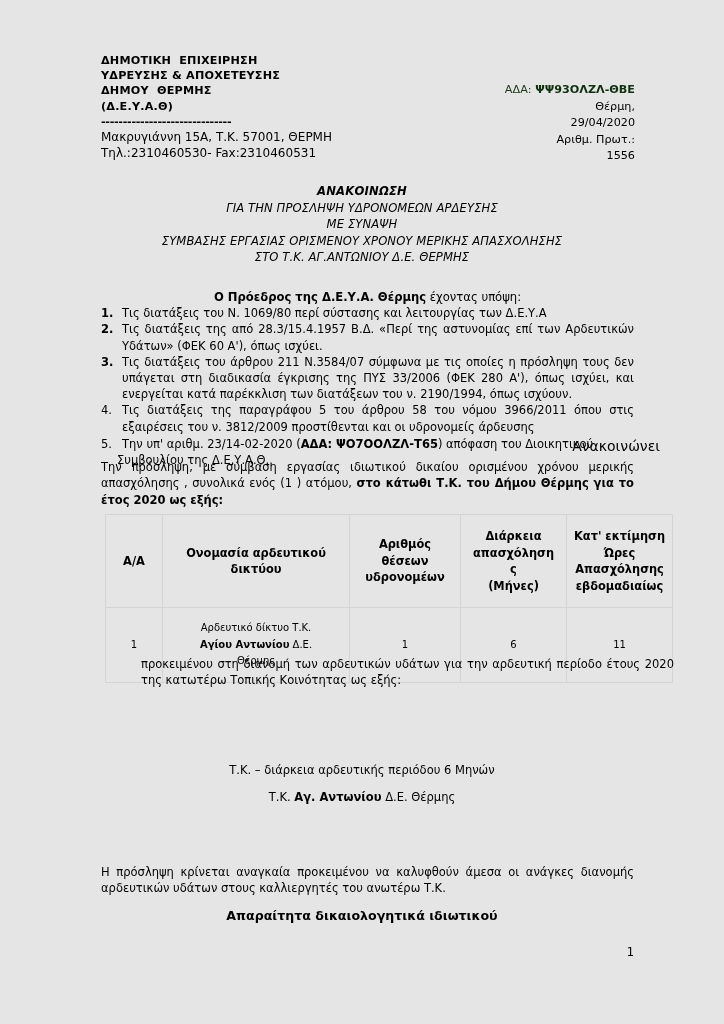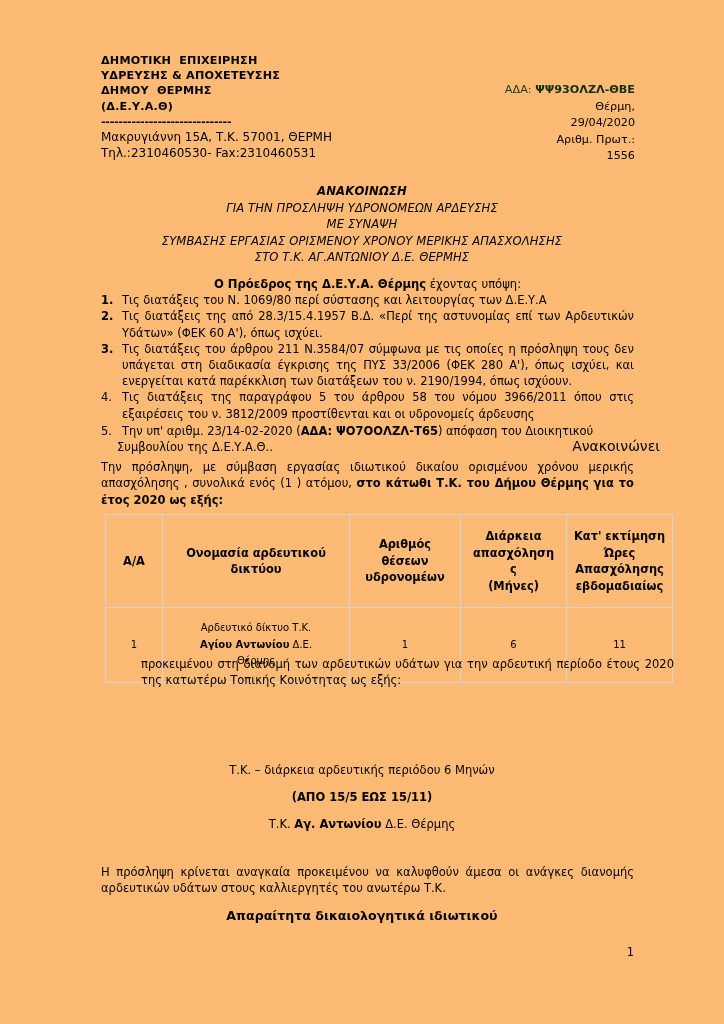--- a/index.html
+++ b/index.html
@@ -14,21 +14,21 @@
     position: relative;
     font-family: "DejaVu Sans", "Liberation Sans", sans-serif;
     color: #000000;
     overflow: hidden;
   }
   .page {
     position: absolute;
     left: 0; top: 0;
     width: 724px;
     height: 1024px;
-    background: #fdba74;
+    background: #e5e5e5;
   }
 
   
   .header-zone {
     position: absolute;
     left: 0; top: 0;
     width: 724px;
   }
   .org-block {
     position: absolute;
@@ -97,21 +97,21 @@
   .title-sub {
     font-size: 11.6px;
     line-height: 16.5px;
     letter-spacing: 0.1px;
   }
 
   
   .num-list {
     position: absolute;
     left: 101px;
-    top: 276px;
+    top: 289px;
     width: 533px;
   }
   .li-row {
     display: flex;
     align-items: flex-start;
     font-size: 11.5px;
     line-height: 16.2px;
   }
   .li-num {
     width: 21px;
@@ -370,21 +370,20 @@
         <td class="col-dur">6</td>
         <td class="col-hours">11</td>
       </tr>
     </tbody>
   </table>
 
   <div class="post-table indent-first">προκειμένου στη διανομή των αρδευτικών υδάτων για την αρδευτική περίοδο έτους 2020 της κατωτέρω Τοπικής Κοινότητας ως εξής:</div>
 
   <div class="period-block">
     <div class="period-line">Τ.Κ. – διάρκεια αρδευτικής περιόδου 6 Μηνών</div>
-    <div class="period-line"><b>(ΑΠΟ 15/5 ΕΩΣ 15/11)</b></div>
     <div class="period-line"><span>Τ.Κ. </span><b>Αγ. Αντωνίου</b><span>  Δ.Ε. Θέρμης</span></div>
   </div>
 
   <div class="closing-para">Η πρόσληψη κρίνεται αναγκαία προκειμένου να καλυφθούν άμεσα οι ανάγκες διανομής αρδευτικών υδάτων στους καλλιεργητές του  ανωτέρω Τ.Κ.</div>
   <div class="docs-heading">Απαραίτητα δικαιολογητικά ιδιωτικού</div>
 
   <div class="page-number">1</div>
 
 </div>
 

